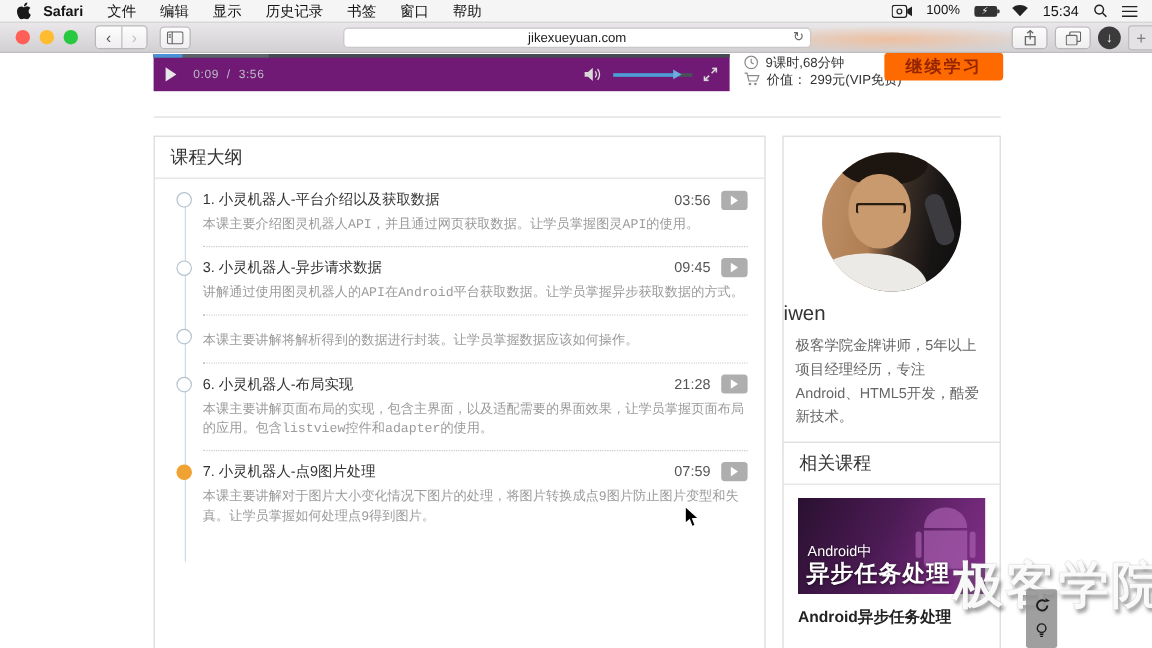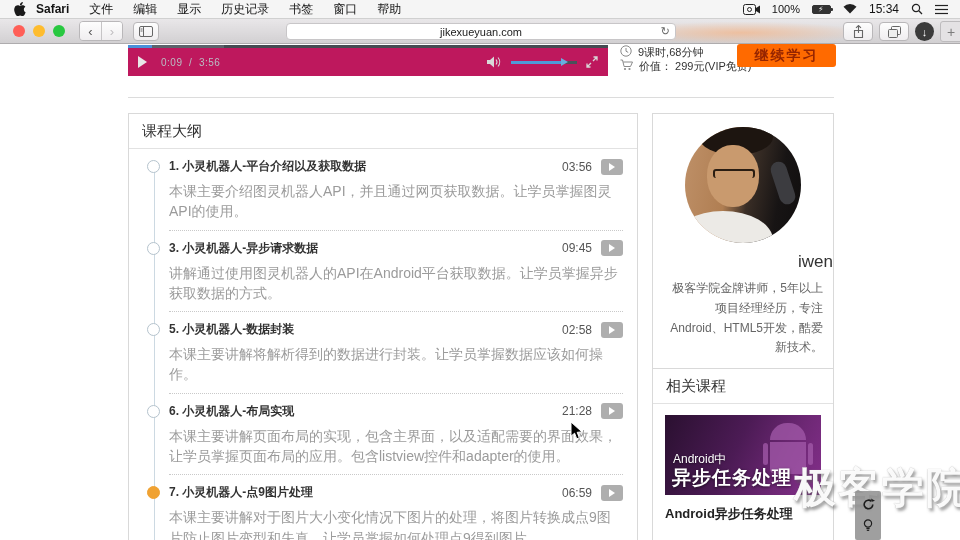--- a/index.html
+++ b/index.html
@@ -47,59 +47,59 @@
   .urlfield .reload { position:absolute; right:5px; color:#666; font-size:11px; line-height:1; }
   .share-btn { position:absolute; left:843px; top:3px; width:30px; }
   .tabs-btn  { position:absolute; left:879px; top:3px; width:30px; }
   .dl-btn { position:absolute; left:915px; top:3px; width:19px; height:19px; border-radius:50%;
     background:#3b3b3b; display:flex; align-items:center; justify-content:center; color:#fff; font-size:11px; }
   .plus-btn { position:absolute; left:940px; top:2px; width:22px; height:21px; border:1px solid #bdbbbd;
     border-radius:3px 0 0 3px; background:#e4e2e4; display:flex; align-items:center; justify-content:center; color:#7c7c7c; font-size:14px; }
   
   .page { position:absolute; left:0; top:44px; width:960px; height:496px; background:#fff; }
   
-  .player { position:absolute; left:128px; top:1px; width:480px; height:31px; background:#be185d; }
+  .player { position:absolute; left:128px; top:1px; width:480px; height:31px; background:#701a75; }
   .vp-track { position:absolute; left:0; top:0; width:100%; height:3px; background:#454b52; }
   .vp-loaded { position:absolute; left:0; top:0; width:96px; height:3px; background:#5c636b; }
   .vp-played { position:absolute; left:0; top:0; width:24px; height:3px; background:#4a90d9; }
   .vp-controls { position:absolute; left:0; top:3px; right:0; bottom:0; display:flex; align-items:center; padding:0 10px; }
   .vp-play { width:0; height:0; border-left:9px solid #e8e8e8; border-top:6px solid transparent; border-bottom:6px solid transparent; }
   .vp-time { color:#b9bec4; font-size:10px; margin-left:14px; letter-spacing:.5px; }
   .vp-right { margin-left:auto; display:flex; align-items:center; gap:9px; }
   .vol-slider { position:relative; width:66px; height:3px; background:#4a515a; }
   .vol-fill { position:absolute; left:0; top:0; width:52px; height:3px; background:#4f9ad8; }
   .vol-knob { position:absolute; left:50px; top:-3px; width:0; height:0; border-left:7px solid #69aede; border-top:4.5px solid transparent; border-bottom:4.5px solid transparent; }
   
   .meta { position:absolute; left:620px; top:1px; width:210px; font-size:11px; color:#333; }
-  .meta-row { display:flex; align-items:flex-start; gap:6px; height:14px; margin-bottom:0px; }
+  .meta-row { display:flex; align-items:center; gap:6px; height:14px; margin-bottom:0px; }
   .meta-row svg { flex:0 0 auto; }
   .stars { color:#4a4a4a; font-size:11px; letter-spacing:1.5px; margin-left:2px; }
   .cta { position:absolute; left:737px; top:0px; width:99px; height:23px; background:#ff6a00; border-radius:3px;
     display:flex; align-items:center; justify-content:center; font-size:14px; font-weight:bold; color:#952500; letter-spacing:2px; }
   .divider { position:absolute; left:128px; top:53px; width:706px; height:1px; background:#dcdcdc; }
   
   .box { border:1px solid #d9d9d9; background:#fff; position:absolute; }
   .outline-box { left:128px; top:69px; width:510px; height:440px; }
   .box-header { padding:8px 13px 7px; font-size:15px; color:#333; border-bottom:1px solid #e2e2e2; }
   .lessons { position:relative; }
   .timeline-line { position:absolute; left:25px; top:14px; bottom:-20px; width:1px; background:#ccd9e2; }
   .lesson { position:relative; margin:0 14px 0 40px; padding:9px 0 8px; border-bottom:1px dotted #c9c9c9; }
   .lesson:last-child { border-bottom:none; }
   .l-dot { position:absolute; left:-22px; top:11px; width:13px; height:13px; border-radius:50%;
     background:#fff; border:1px solid #b5c3cd; z-index:2; }
   .l-dot.active { background:#f0a232; border-color:#f0a232; }
   .l-head { display:flex; align-items:center; }
-  .l-title { font-size:12px; font-weight:bold; color:#333; }
+  .l-title { font-size:12px; font-weight:normal; color:#333; }
   .l-time { margin-left:auto; font-size:12px; color:#555; }
   .l-play { margin-left:9px; width:22px; height:16px; background:#aeaeae; border-radius:3px;
     display:flex; align-items:center; justify-content:center; }
   .l-play i { display:block; width:0; height:0; border-left:6px solid #fff; border-top:4px solid transparent; border-bottom:4px solid transparent; }
-  .l-desc { margin-top:6px; font-size:14px; color:#9b9b9b; line-height:1.45; }
-  
-  .teacher-box { left:652px; top:69px; width:182px; height:268px; text-align:right; }
+  .l-desc { margin-top:6px; font-size:11px; color:#9b9b9b; line-height:1.45;font-family:Liberation Mono, monospace; }
+  
+  .teacher-box { left:652px; top:69px; width:182px; height:268px; text-align:left; }
   .avatar { width:116px; height:116px; border-radius:50%; margin:13px auto 0; position:relative; overflow:hidden;
     background:linear-gradient(100deg,#bf9169 0%,#b07e52 38%,#3a2e26 55%,#171414 78%,#100e0e 100%); }
   .avatar .hair { position:absolute; left:14px; top:-8px; width:74px; height:36px; background:#1d1510; border-radius:50%; }
   .avatar .face { position:absolute; left:22px; top:18px; width:52px; height:62px; background:#c99a6e; border-radius:48%; }
   .avatar .glasses { position:absolute; left:28px; top:42px; width:42px; height:9px; border-top:2px solid #2a1d12;
     border-left:2px solid #2a1d12; border-right:2px solid #2a1d12; border-radius:3px; }
   .avatar .shirt { position:absolute; left:-12px; bottom:-26px; width:100px; height:58px; background:#eceae6; border-radius:50% 50% 0 0; }
   .avatar .mic { position:absolute; right:10px; top:34px; width:16px; height:44px; background:#3c3c40; border-radius:8px; transform:rotate(-18deg); }
   .t-name { margin-top:9px; font-size:17px; color:#333; }
   .t-bio { margin:7px 10px 0; font-size:12px; color:#666; line-height:1.65; }
@@ -281,47 +281,40 @@
       <span class="l-play">
               <i></i>
             </span>
     </div>
     <div class="l-desc">讲解通过使用图灵机器人的API在Android平台获取数据。让学员掌握异步获取数据的方式。</div>
   </div>
 
 
   <div class="lesson">
     <span class="l-dot"></span>
-    <div class="l-head">
-      <span class="l-title">5. 小灵机器人-数据封装</span>
-      <span class="l-time">02:58</span>
-      <span class="l-play">
-              <i></i>
-            </span>
-    </div>
     <div class="l-desc">本课主要讲解将解析得到的数据进行封装。让学员掌握数据应该如何操作。</div>
   </div>
 
   <div class="lesson">
     <span class="l-dot"></span>
     <div class="l-head">
       <span class="l-title">6. 小灵机器人-布局实现</span>
       <span class="l-time">21:28</span>
       <span class="l-play">
               <i></i>
             </span>
     </div>
     <div class="l-desc">本课主要讲解页面布局的实现，包含主界面，以及适配需要的界面效果，让学员掌握页面布局的应用。包含listview控件和adapter的使用。</div>
   </div>
 
   <div class="lesson">
     <span class="l-dot active"></span>
     <div class="l-head">
       <span class="l-title">7. 小灵机器人-点9图片处理</span>
-      <span class="l-time">06:59</span>
+      <span class="l-time">07:59</span>
       <span class="l-play">
               <i></i>
             </span>
     </div>
     <div class="l-desc">本课主要讲解对于图片大小变化情况下图片的处理，将图片转换成点9图片防止图片变型和失真。让学员掌握如何处理点9得到图片。</div>
   </div>
 </div>
   </div>
 
   <div class="box teacher-box">

